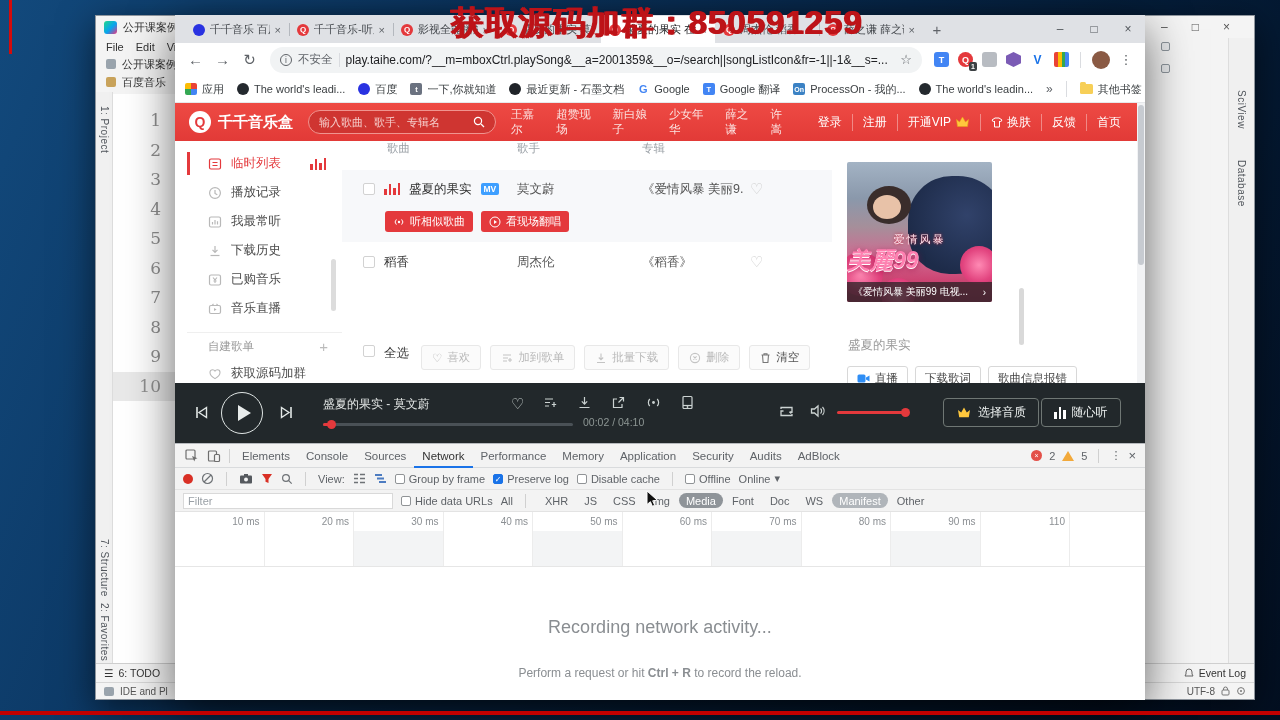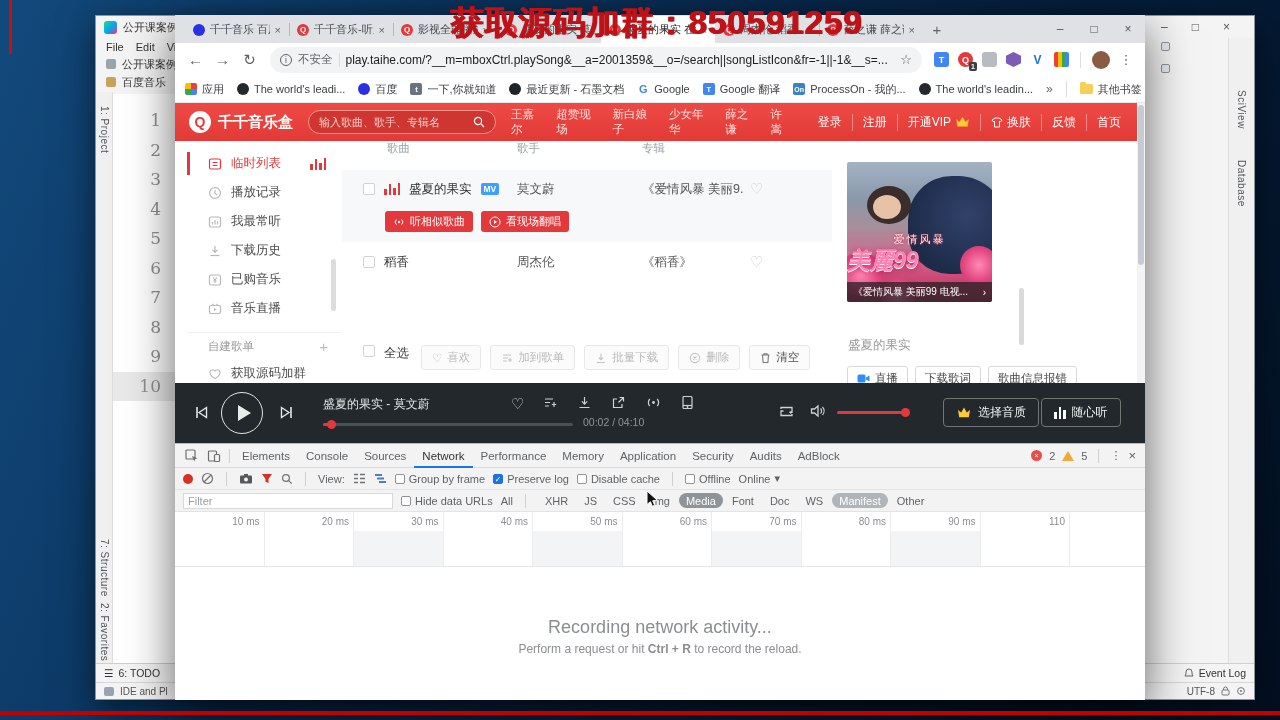--- a/index.html
+++ b/index.html
@@ -194,21 +194,21 @@
 .pills{display:flex;gap:2px}
 .pills span{padding:1.5px 7px;border-radius:9px;white-space:nowrap}
 .pills span:nth-child(5){background:#8f9499;color:#fff}
 .pills span:nth-child(9){background:#b0b5ba;color:#fff}
 .dt-timeline{height:55px;display:flex;border-bottom:1px solid #e6e6e6;overflow:hidden}
 .dt-timeline span{flex:0 0 89.5px;position:relative;border-right:1px solid #ececec;font-size:10px;color:#8b8f93;text-align:right;padding:4px 4px 0 0}
 .dt-timeline span::after{content:"";position:absolute;left:0;right:0;top:19px;bottom:0}
 .dt-timeline span:nth-child(2n+3)::after{background:#f3f4f5}
 .dt-empty{text-align:center;padding-top:50px;color:#8a8e92}
 .de1{font-size:18px}
-.de2{margin-top:4px;font-size:12px}
+.de2{margin-top:28px;font-size:12px}
 .de2 b{font-weight:bold}
 
 .cursor{position:absolute;left:646px;top:490px;z-index:70}
 </style>
 </head>
 <body>
 
 <div class="stage">
 
   <div class="ide">

